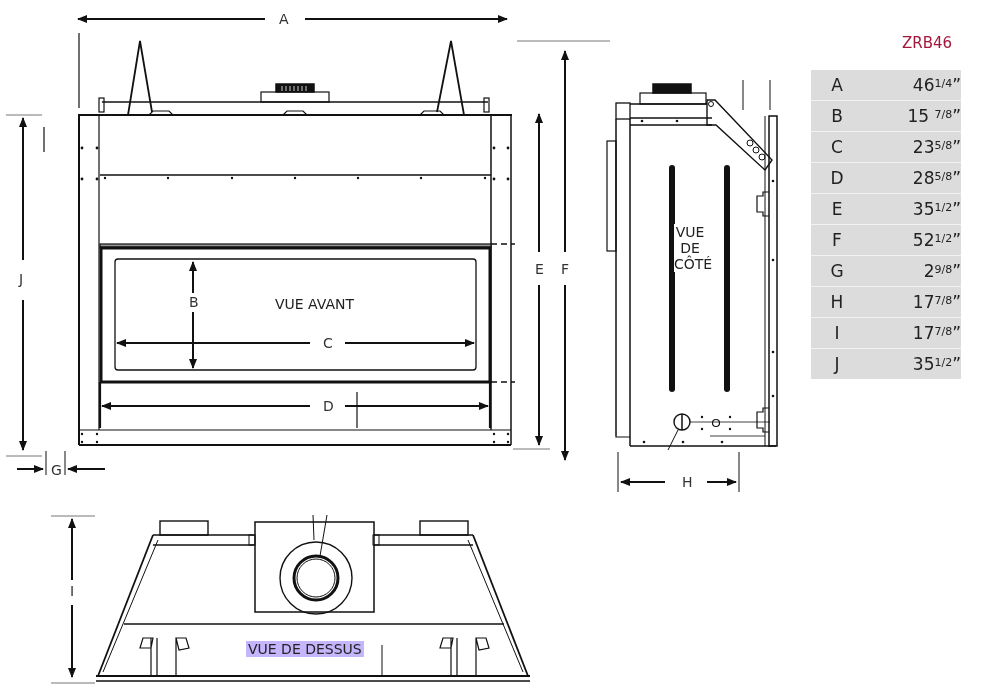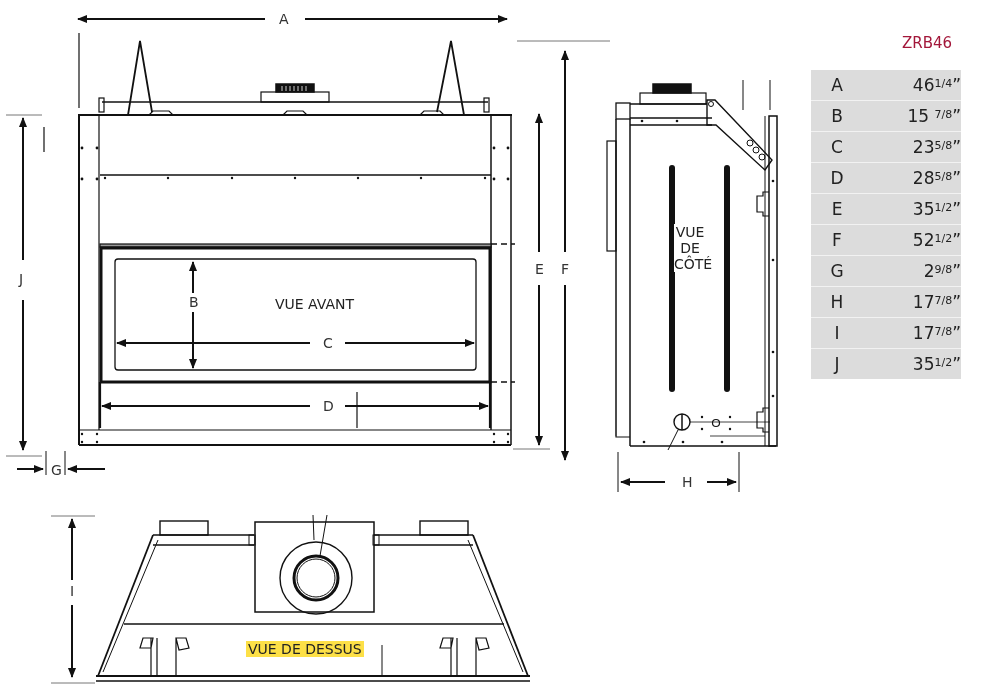--- a/index.html
+++ b/index.html
@@ -240,21 +240,21 @@
 <span class="lbl" style="left:680px;top:474px;">H</span>
 <span class="lbl" style="left:68px;top:583px;">I</span>
 <span class="lbl" style="left:17px;top:271px;">J</span>
 
 <div class="view-lbl" style="left:237px;top:296px;margin-left:38px;">VUE AVANT</div>
 <div class="view-lbl" style="left:674px;top:224px;width:32px;background:#fff;">
   <div>VUE</div>
   <div>DE</div>
   <div>CÔTÉ</div>
 </div>
-<div class="view-lbl" style="left:246px;top:641px;background:#fde047;padding:0 2px;">VUE DE DESSUS</div>
+<div class="view-lbl" style="left:246px;top:641px;background:#c4b5fd;padding:0 2px;">VUE DE DESSUS</div>
 
 <div class="model">ZRB46</div>
 <div class="spec-table">
   <div class="spec-row">
       <span class="spec-key">A</span>
       <span class="spec-val"><span class="num">46</span><span class="frac">1/4</span><span>”</span></span>
     </div>
   <div class="spec-row">
       <span class="spec-key">B</span>
       <span class="spec-val"><span class="num">15 </span><span class="frac">7/8</span><span>”</span></span>

